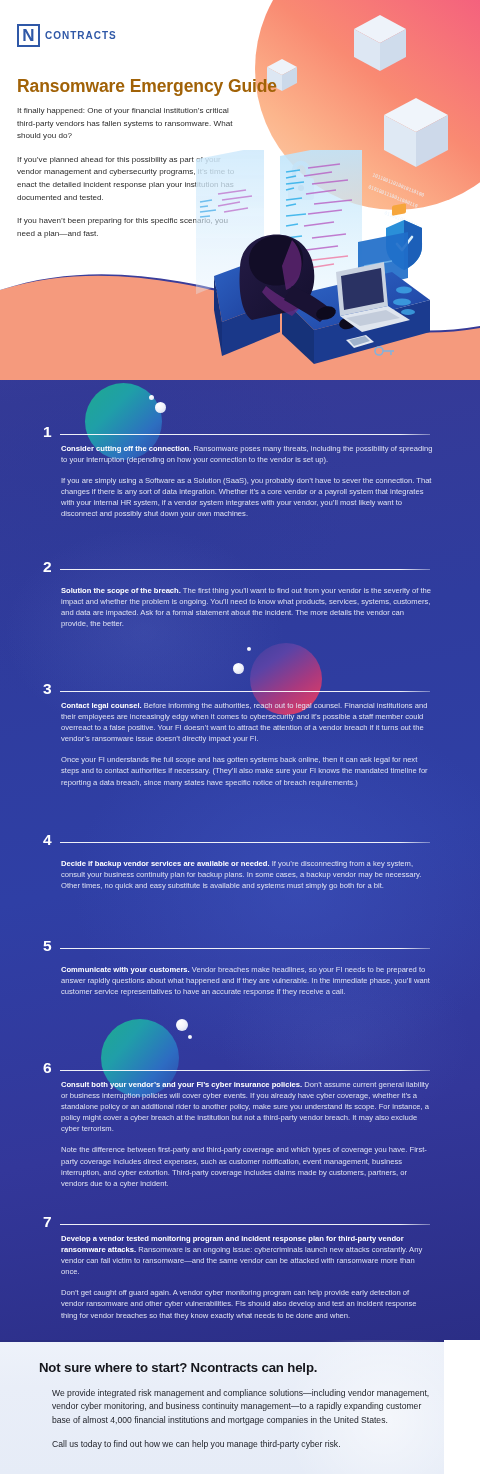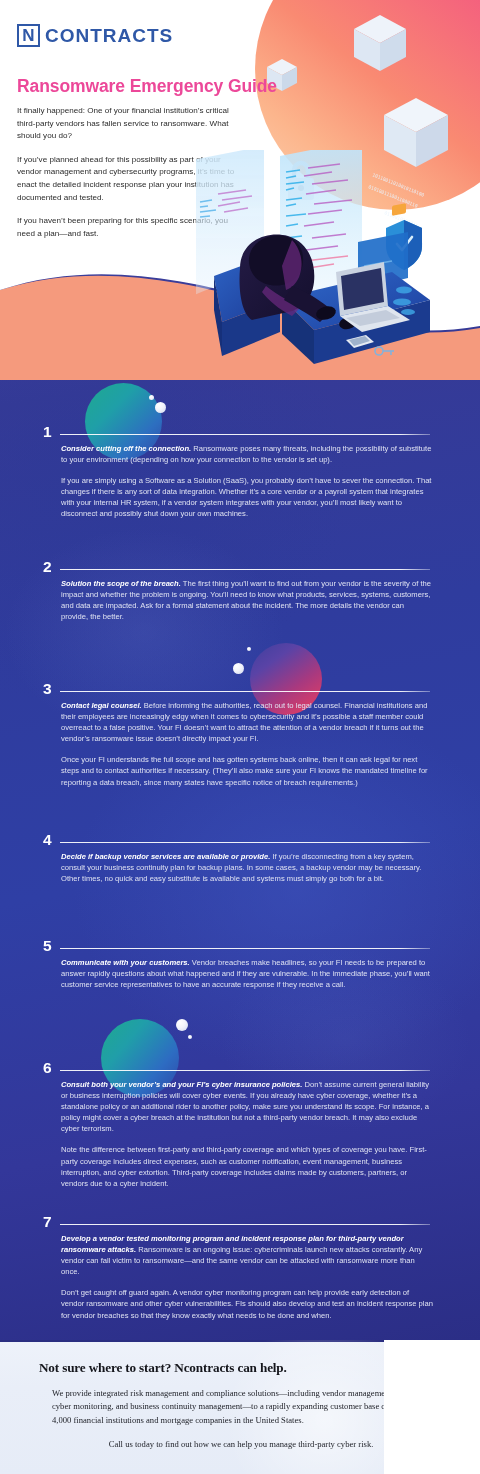--- a/index.html
+++ b/index.html
@@ -61,32 +61,32 @@
     align-items: center;
     justify-content: center;
     font-weight: bold;
     font-size: 17px;
     line-height: 1;
     color: #2f58a7;
     letter-spacing: 0;
     font-family: "Liberation Sans", sans-serif;
   }
   .logo-word {
-    font-size: 19px;
+    font-size: 10px;
     font-weight: bold;
     letter-spacing: 1.0px;
     color: #2f58a7;
   }
 
   .hero-title {
     position: absolute;
     left: 17px; top: 76px;
     font-size: 17.5px;
     font-weight: bold;
-    color: #ec4899;
+    color: #a16207;
     letter-spacing: -0.1px;
   }
   .hero-body {
     position: absolute;
     left: 17px; top: 105px;
     width: 225px;
     font-size: 8.1px;
     line-height: 12.6px;
     color: #2b2b2b;
   }
@@ -189,32 +189,31 @@
   .step-body {
     position: absolute;
     left: 61px;
     width: 372px;
     top: 27px;
     font-size: 7.6px;
     line-height: 11.1px;
     color: #dfe2f2;
   }
   .step-body p { margin: 0 0 10px 0; }
-  .step-body p:last-child { margin-bottom: 0; }
-  .step-body b { color: #ffffff; font-weight: bold; font-style: italic; }
+  .step-body p:last-child { margin-bottom: 0; margin-top: 7px; }
+  .step-body b { color: #ffffff; font-weight: bold; }
 
   
   .footer {
     position: absolute;
     left: 0; top: 1340px;
-    width: 384px; height: 134px;
+    width: 444px; height: 134px;
     background: linear-gradient(180deg, #eef2fa 0%, #e9eef8 35%, #e6ecf7 100%);
     z-index: 8;
     overflow: hidden;
-    font-family: Liberation Serif, serif;
   }
   .footer::before {
     content: "";
     position: absolute;
     left: 0; top: 0; width: 480px; height: 2px;
     background: #2a2d80;
   }
   .footer-deco {
     position: absolute;
     right: -40px; top: -20px;
@@ -232,21 +231,21 @@
   }
   .footer-body {
     position: absolute;
     left: 40px; top: 47px;
     width: 390px;
     font-size: 8.6px;
     line-height: 13.3px;
     color: #22242b;
   }
   .footer-body p { margin: 0 0 11px 12px; }
-  .footer-body p:last-child { margin-bottom: 0; text-align: center; }
+  .footer-body p:last-child { margin-bottom: 0; }
 </style>
 </head>
 <body>
 
 <div class="page">
 
   <div class="body-bg"></div>
 
   <div class="sphere" style="left:85px; top:383px; width:77px; height:77px;
               background:linear-gradient(135deg,#1fa98e 0%,#1f9fa8 35%,#2d6fc0 72%,#2f47a8 100%);"></div>
@@ -291,21 +290,21 @@
     </svg>
 
     <div class="logo">
       <span class="logo-mark">N</span>
       <span class="logo-word">CONTRACTS</span>
     </div>
 
     <div class="hero-title">Ransomware Emergency Guide</div>
 
     <div class="hero-body">
-      <p>It finally happened: One of your financial institution’s critical third-party vendors has fallen service to ransomware. What should you do?</p>
+      <p>It finally happened: One of your financial institution’s critical third-party vendors has fallen systems to ransomware. What should you do?</p>
       <p>If you’ve planned ahead for this possibility as part of your vendor management and cybersecurity programs, it’s time to enact the detailed incident response plan your institution has documented and tested.</p>
       <p>If you haven’t been preparing for this specific scenario, you need a plan—and fast.</p>
     </div>
   </div>
 
   <svg class="illustration" viewBox="0 0 284 240">
     <defs>
       <linearGradient id="screenG" x1="0" y1="0" x2="0" y2="1">
         <stop offset="0%" stop-color="#cfeafc" stop-opacity="0.95"></stop>
         <stop offset="100%" stop-color="#dff0fd" stop-opacity="0.35"></stop>
@@ -443,21 +442,21 @@
   </svg>
 
   <div class="steps">
 
     <div class="step" style="top:148px; height:140px;">
       <div class="step-head">
         <span class="step-num">1</span>
         <span class="step-rule"></span>
       </div>
       <div class="step-body">
-        <p><b>Consider cutting off the connection.</b> <span>Ransomware poses many threats, including the possibility of substitute to your environment (depending on how your connection to the vendor is set up).</span></p>
+        <p><b>Consider cutting off the connection.</b> <span>Ransomware poses many threats, including the possibility of spreading to your interruption (depending on how your connection to the vendor is set up).</span></p>
         <p>If you are simply using a Software as a Solution (SaaS), you probably don’t have to sever the connection. That changes if there is any sort of data integration. Whether it’s a core vendor or a payroll system that integrates with your internal HR system, if a vendor system integrates with your vendor, you’ll most likely want to disconnect and possibly shut down your own machines.</p>
       </div>
     </div>
 
     <div class="step" style="top:283px; height:100px;">
       <div class="step-head">
         <span class="step-num">2</span>
         <span class="step-rule"></span>
       </div>
       <div class="step-body">
@@ -475,21 +474,21 @@
         <p>Once your FI understands the full scope and has gotten systems back online, then it can ask legal for next steps and to contact authorities if necessary. (They’ll also make sure your FI knows the mandated timeline for reporting a data breach, since many states have specific notice of breach requirements.)</p>
       </div>
     </div>
 
     <div class="step" style="top:556px; height:100px;">
       <div class="step-head">
         <span class="step-num">4</span>
         <span class="step-rule"></span>
       </div>
       <div class="step-body">
-        <p><b>Decide if backup vendor services are available or provide.</b> <span>If you’re disconnecting from a key system, consult your business continuity plan for backup plans. In some cases, a backup vendor may be necessary. Other times, no quick and easy substitute is available and systems must simply go both for a bit.</span></p>
+        <p><b>Decide if backup vendor services are available or needed.</b> <span>If you’re disconnecting from a key system, consult your business continuity plan for backup plans. In some cases, a backup vendor may be necessary. Other times, no quick and easy substitute is available and systems must simply go both for a bit.</span></p>
       </div>
     </div>
 
     <div class="step" style="top:662px; height:100px;">
       <div class="step-head">
         <span class="step-num">5</span>
         <span class="step-rule"></span>
       </div>
       <div class="step-body">
         <p><b>Communicate with your customers.</b> <span>Vendor breaches make headlines, so your FI needs to be prepared to answer rapidly questions about what happened and if they are vulnerable. In the immediate phase, you’ll want customer service representatives to have an accurate response if they receive a call.</span></p>
@@ -507,21 +506,21 @@
       </div>
     </div>
 
     <div class="step" style="top:938px; height:160px;">
       <div class="step-head">
         <span class="step-num">7</span>
         <span class="step-rule"></span>
       </div>
       <div class="step-body">
         <p><b>Develop a vendor tested monitoring program and incident response plan for third-party vendor ransomware attacks.</b> <span>Ransomware is an ongoing issue: cybercriminals launch new attacks constantly. Any vendor can fall victim to ransomware—and the same vendor can be attacked with ransomware more than once.</span></p>
-        <p>Don’t get caught off guard again. A vendor cyber monitoring program can help provide early detection of vendor ransomware and other cyber vulnerabilities. FIs should also develop and test an incident response plan for vendor breaches so that they know exactly what needs to be done and when.</p>
+        <p>Don’t get caught off guard again. A vendor cyber monitoring program can help provide early detection of vendor ransomware and other cyber vulnerabilities. FIs should also develop and test an incident response thing for vendor breaches so that they know exactly what needs to be done and when.</p>
       </div>
     </div>
 
   </div>
 
   <div class="footer">
     <div class="footer-deco"></div>
     <div class="footer-title">Not sure where to start? Ncontracts can help.</div>
     <div class="footer-body">
       <p>We provide integrated risk management and compliance solutions—including vendor management, vendor cyber monitoring, and business continuity management—to a rapidly expanding customer base of almost 4,000 financial institutions and mortgage companies in the United States.</p>

